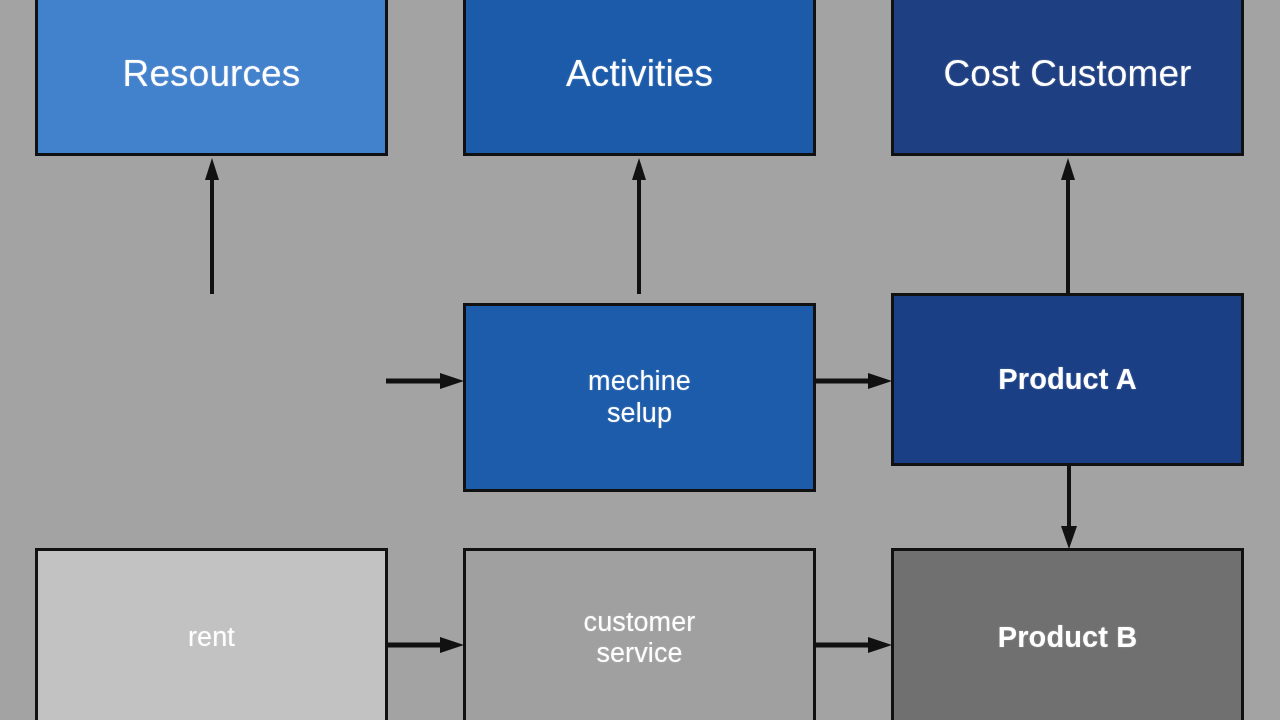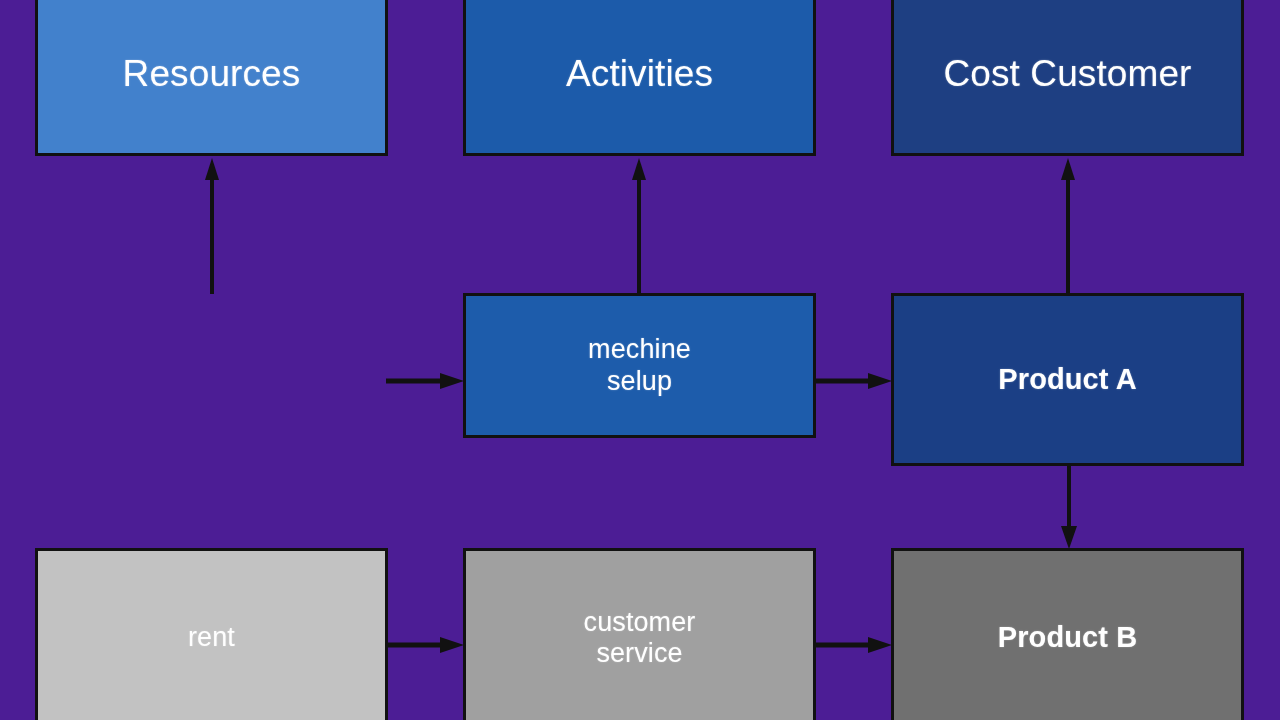--- a/index.html
+++ b/index.html
@@ -49,21 +49,21 @@
   
   .conn {
     position: absolute;
     overflow: visible;
   }
   .conn svg { display: block; overflow: visible; }
 </style>
 </head>
 <body>
 
-<div id="canvas" style="background: #4c1d95;">
+<div id="canvas" style="background: #a3a3a3;">
 
   <div class="conn" style="left:205px; top:156px; width:14px; height:138px;">
     <svg width="14" height="138" viewBox="0 0 14 138">
       <line x1="7" y1="138" x2="7" y2="22" stroke="#111111" stroke-width="4"></line>
       <polygon points="7,2 0,24 14,24" fill="#111111"></polygon>
     </svg>
   </div>
 
   <div class="conn" style="left:632px; top:156px; width:14px; height:138px;">
     <svg width="14" height="138" viewBox="0 0 14 138">
@@ -120,21 +120,21 @@
 
   <div class="node header-node" style="left: 463px; top: -8px; width: 353px; height: 164px; background: rgb(28, 91, 170);">
     <span class="label">Activities</span>
   </div>
 
   <div class="node header-node" style="left: 891px; top: -8px; width: 353px; height: 164px; background: rgb(30, 63, 130);">
     <span class="label">Cost Customer</span>
   </div>
 
 
-  <div class="node body-node" style="left: 463px; top: 293px; width: 353px; height: 145px; background: rgb(29, 92, 171);">
+  <div class="node body-node" style="left: 463px; top: 303px; width: 353px; height: 189px; background: rgb(29, 92, 171);">
     <span class="label">mechine
 selup</span>
   </div>
 
   <div class="node body-node big" style="left: 891px; top: 293px; width: 353px; height: 173px; background: rgb(27, 63, 133);">
     <span class="label">Product A</span>
   </div>
 
   <div class="node body-node" style="left: 35px; top: 548px; width: 353px; height: 180px; background: rgb(194, 194, 194);">
     <span class="label">rent</span>

